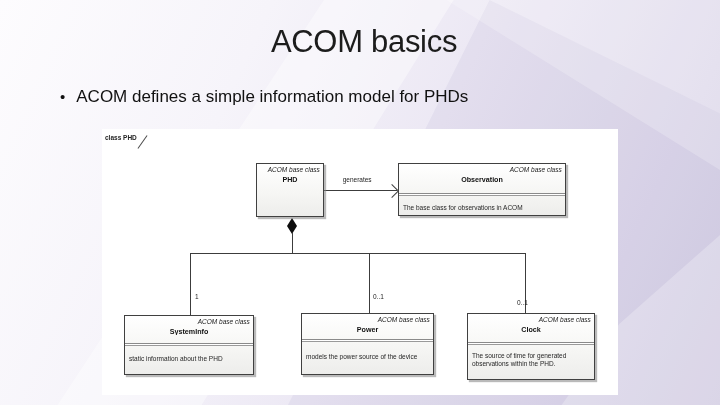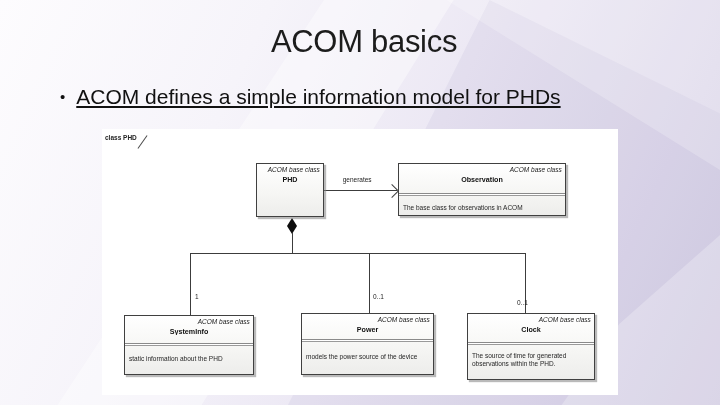--- a/index.html
+++ b/index.html
@@ -9,21 +9,21 @@
   .facet{position:absolute;inset:0;pointer-events:none;}
   .facet.f1{background:rgba(255,255,255,.40);clip-path:polygon(45% 0,63% 0,28% 100%,8% 100%);}
   .facet.f2{background:rgba(150,140,185,.10);clip-path:polygon(68% 0,100% 28%,100% 100%,40% 100%);}
   .facet.f3{background:rgba(255,255,255,.22);clip-path:polygon(62% 0,100% 0,100% 42%);}
   .facet.f4{background:rgba(255,255,255,.25);clip-path:polygon(86% 80%,100% 58%,100% 100%,78% 100%);}
 
   .title{position:absolute;left:4px;top:24px;width:720px;text-align:center;
     font-size:31px;color:#1c1c1c;letter-spacing:-.3px;}
   .bullet-row{position:absolute;left:60px;top:85px;display:flex;align-items:flex-start;color:#111;}
   .bullet-dot{font-size:15px;line-height:24px;margin-right:11px;}
-  .bullet-text{font-size:21px;line-height:24px;text-decoration:underline;}
+  .bullet-text{font-size:17px;line-height:24px;}
 
   .panel{position:absolute;left:102px;top:129px;width:516px;height:266px;background:#ffffff;}
 
   
   .tiny{font-size:10px;line-height:12px;transform:scale(.65);transform-origin:0 0;white-space:nowrap;}
 
   .frame-label{position:absolute;left:3px;top:5px;font-weight:bold;color:#222;}
   .frame-slash{position:absolute;left:40px;top:5px;height:16px;width:0;
     border-left:1px solid #4a4a4a;transform:rotate(35deg);}
 

